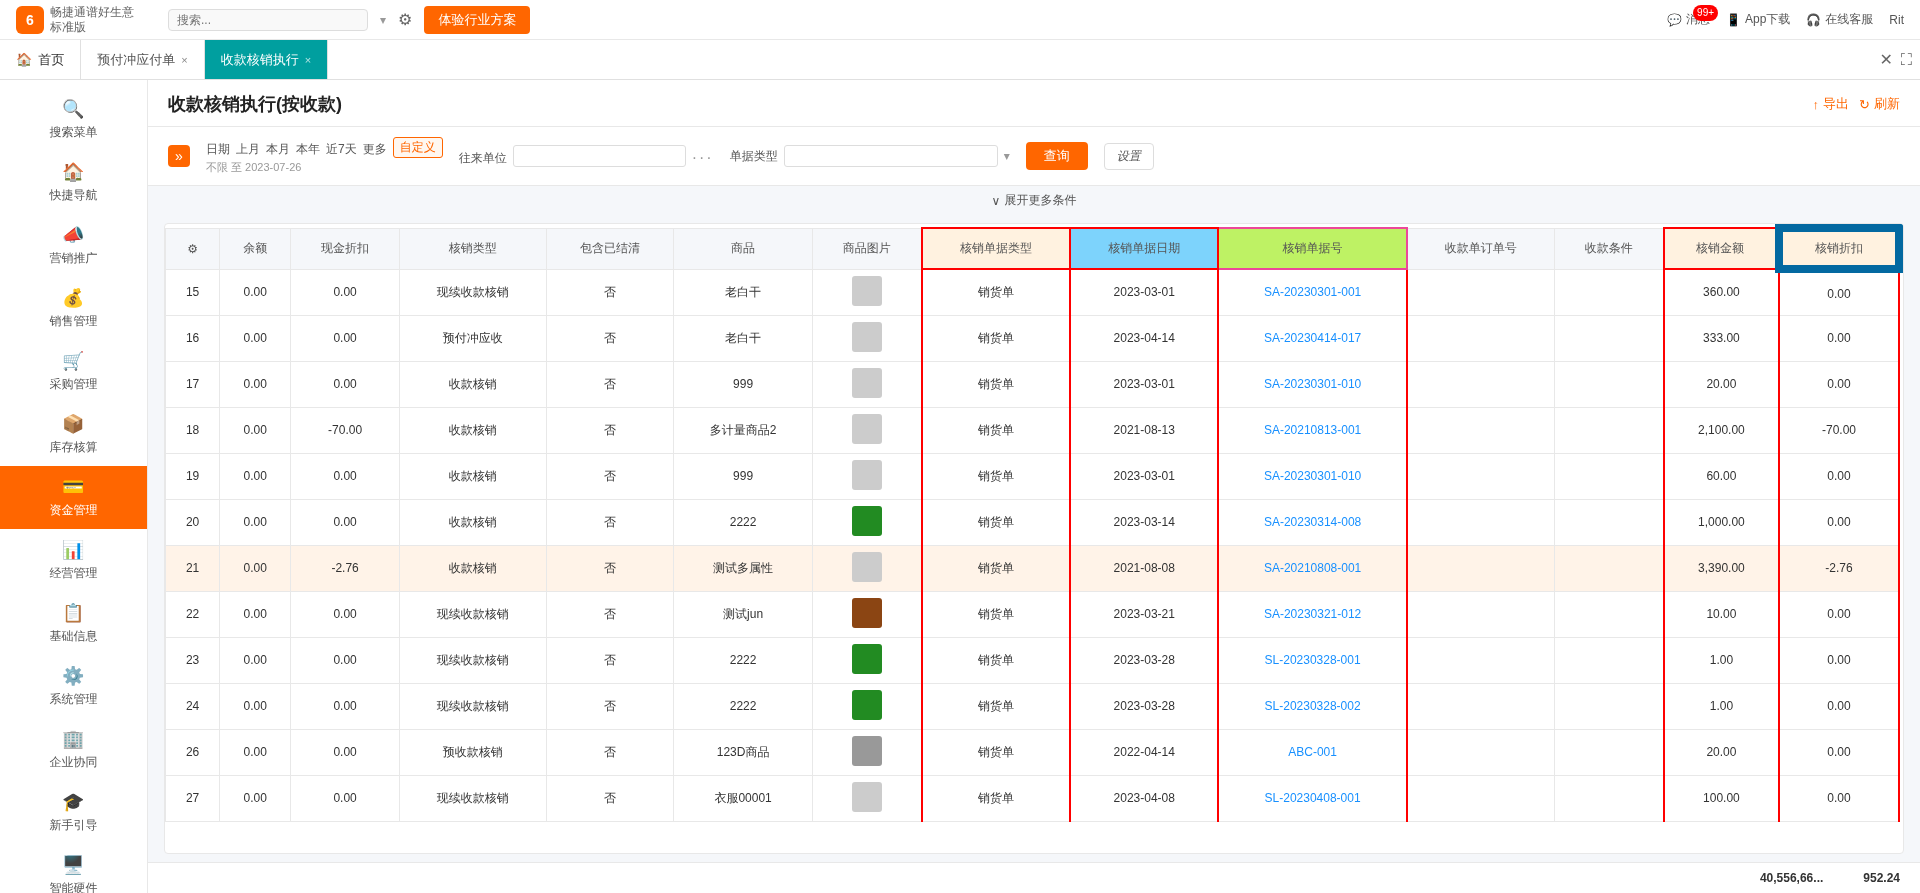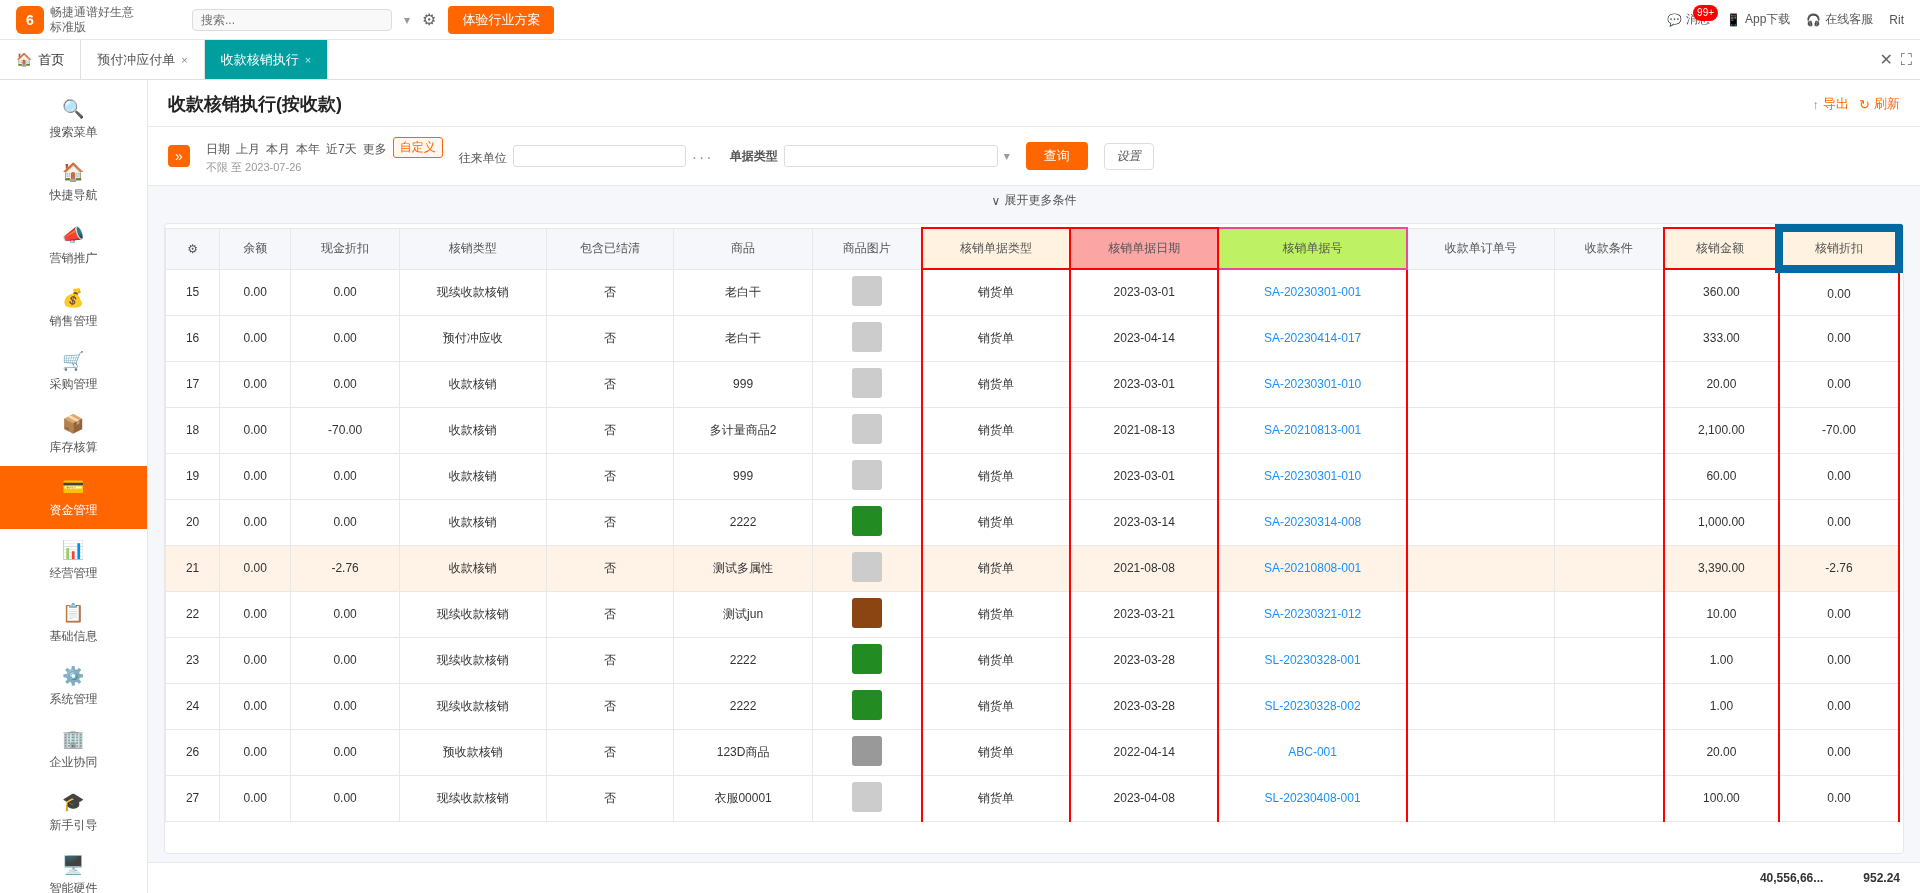--- a/index.html
+++ b/index.html
@@ -3,21 +3,21 @@
   <meta charset="utf-8">
   <style>
     * { box-sizing: border-box; margin: 0; padding: 0; }
     body { font-family: 'Microsoft YaHei', Arial, sans-serif; font-size: 13px; background: #f5f5f5; color: #333; overflow: hidden; }
 
     
     .top-bar { height: 40px; background: #fff; display: flex; align-items: center; padding: 0 16px; border-bottom: 1px solid #e8e8e8; gap: 12px; }
     .logo-area { display: flex; align-items: center; gap: 6px; min-width: 140px; }
     .logo-icon { width: 28px; height: 28px; background: #f60; border-radius: 6px; display: flex; align-items: center; justify-content: center; color: #fff; font-weight: bold; font-size: 14px; }
     .logo-text { font-size: 12px; color: #666; line-height: 1.2; }
-    .top-bar-search { flex: 1; max-width: 200px; border: 1px solid #ddd; border-radius: 4px; padding: 3px 8px; background: #f9f9f9; color: #0f766e; font-size: 12px; margin-left: 24px; }
+    .top-bar-search { flex: 1; max-width: 200px; border: 1px solid #ddd; border-radius: 4px; padding: 3px 8px; background: #f9f9f9; color: #0f766e; font-size: 12px; }
     .top-bar-chevron { color: #999; font-size: 12px; }
     .top-bar-gear { color: #666; font-size: 16px; cursor: pointer; }
     .orange-btn { background: #f60; color: #fff; border: none; border-radius: 4px; padding: 5px 14px; font-size: 13px; cursor: pointer; }
     .top-bar-right { margin-left: auto; display: flex; align-items: center; gap: 16px; font-size: 12px; color: #555; }
     .badge-container { position: relative; display: inline-flex; align-items: center; }
     .badge { position: absolute; top: -6px; right: -8px; background: #f00; color: #fff; font-size: 10px; border-radius: 8px; padding: 0 4px; min-width: 16px; text-align: center; line-height: 16px; }
     .top-bar-icon-btn { display: flex; align-items: center; gap: 4px; cursor: pointer; color: #555; }
 
     
     .nav-tabs { height: 40px; background: #fff; display: flex; align-items: stretch; border-bottom: 1px solid #e0e0e0; padding: 0 0 0 0; }
@@ -54,21 +54,21 @@
     .filter-date-row { display: flex; flex-direction: column; gap: 2px; }
     .filter-date-options { display: flex; gap: 6px; align-items: flex-end; }
     .filter-date-link { color: #555; font-size: 12px; cursor: pointer; }
     .filter-date-custom { background: #fff7f0; border: 1px solid #f60; color: #f60; border-radius: 3px; padding: 1px 6px; font-size: 12px; cursor: pointer; }
     .filter-date-range { font-size: 11px; color: #999; }
     .filter-unit { display: flex; align-items: flex-end; gap: 6px; }
     .filter-unit-label { font-size: 12px; color: #555; }
     .filter-unit-input { border: 1px solid #ddd; border-radius: 3px; padding: 3px 8px; min-width: 120px; font-size: 12px; color: #999; }
     .filter-dots { color: #999; font-size: 16px; letter-spacing: 2px; }
     .filter-type { display: flex; align-items: center; gap: 6px; flex: 1; max-width: 280px; }
-    .filter-type-label { font-size: 12px; color: #555; white-space: nowrap; font-weight: bold; }
+    .filter-type-label { font-size: 12px; color: #555; white-space: nowrap; }
     .filter-type-select { border: 1px solid #ddd; border-radius: 3px; padding: 3px 8px; flex: 1; font-size: 12px; color: #999; }
     .query-btn { background: #f60; color: #fff; border: none; border-radius: 4px; padding: 5px 18px; font-size: 13px; cursor: pointer; }
     .settings-btn { background: #fff; color: #555; border: 1px solid #ddd; border-radius: 4px; padding: 4px 12px; font-size: 12px; cursor: pointer; font-style: italic; }
 
     
     .expand-more-bar { background: #f5f7fa; padding: 6px 20px; display: flex; justify-content: center; }
     .expand-more-btn { display: flex; align-items: center; gap: 4px; color: #555; font-size: 12px; cursor: pointer; border: none; background: none; }
 
     
     .table-container { flex: 1; overflow: auto; padding: 0 0 0 0; background: #fff; margin: 8px 16px; border-radius: 4px; border: 1px solid #e8e8e8; }
@@ -257,21 +257,21 @@
         <thead>
           <tr>
             <th>⚙</th>
             <th>余额</th>
             <th>现金折扣</th>
             <th>核销类型</th>
             <th>包含已结清</th>
             <th>商品</th>
             <th>商品图片</th>
             <th style="background:#fff2e0;border:2px solid #f00;">核销单据类型</th>
-            <th style="background:#fca5a5;border:2px solid #f00;font-family:Liberation Serif, serif;">核销单据日期</th>
+            <th style="background:#7dd3fc;border:2px solid #f00;font-family:Liberation Serif, serif;">核销单据日期</th>
             <th style="background:#bef264;border:2px solid #ec4899;">核销单据号</th>
             <th>收款单订单号</th>
             <th>收款条件</th>
             <th style="background:#fff2e0;border:2px solid #f00;">核销金额</th>
             <th style="background:#fff2e0;border:8px solid #0369a1;">核销折扣</th>
           </tr>
         </thead>
         <tbody id="table-body">
         <tr>
       <td>15</td>

